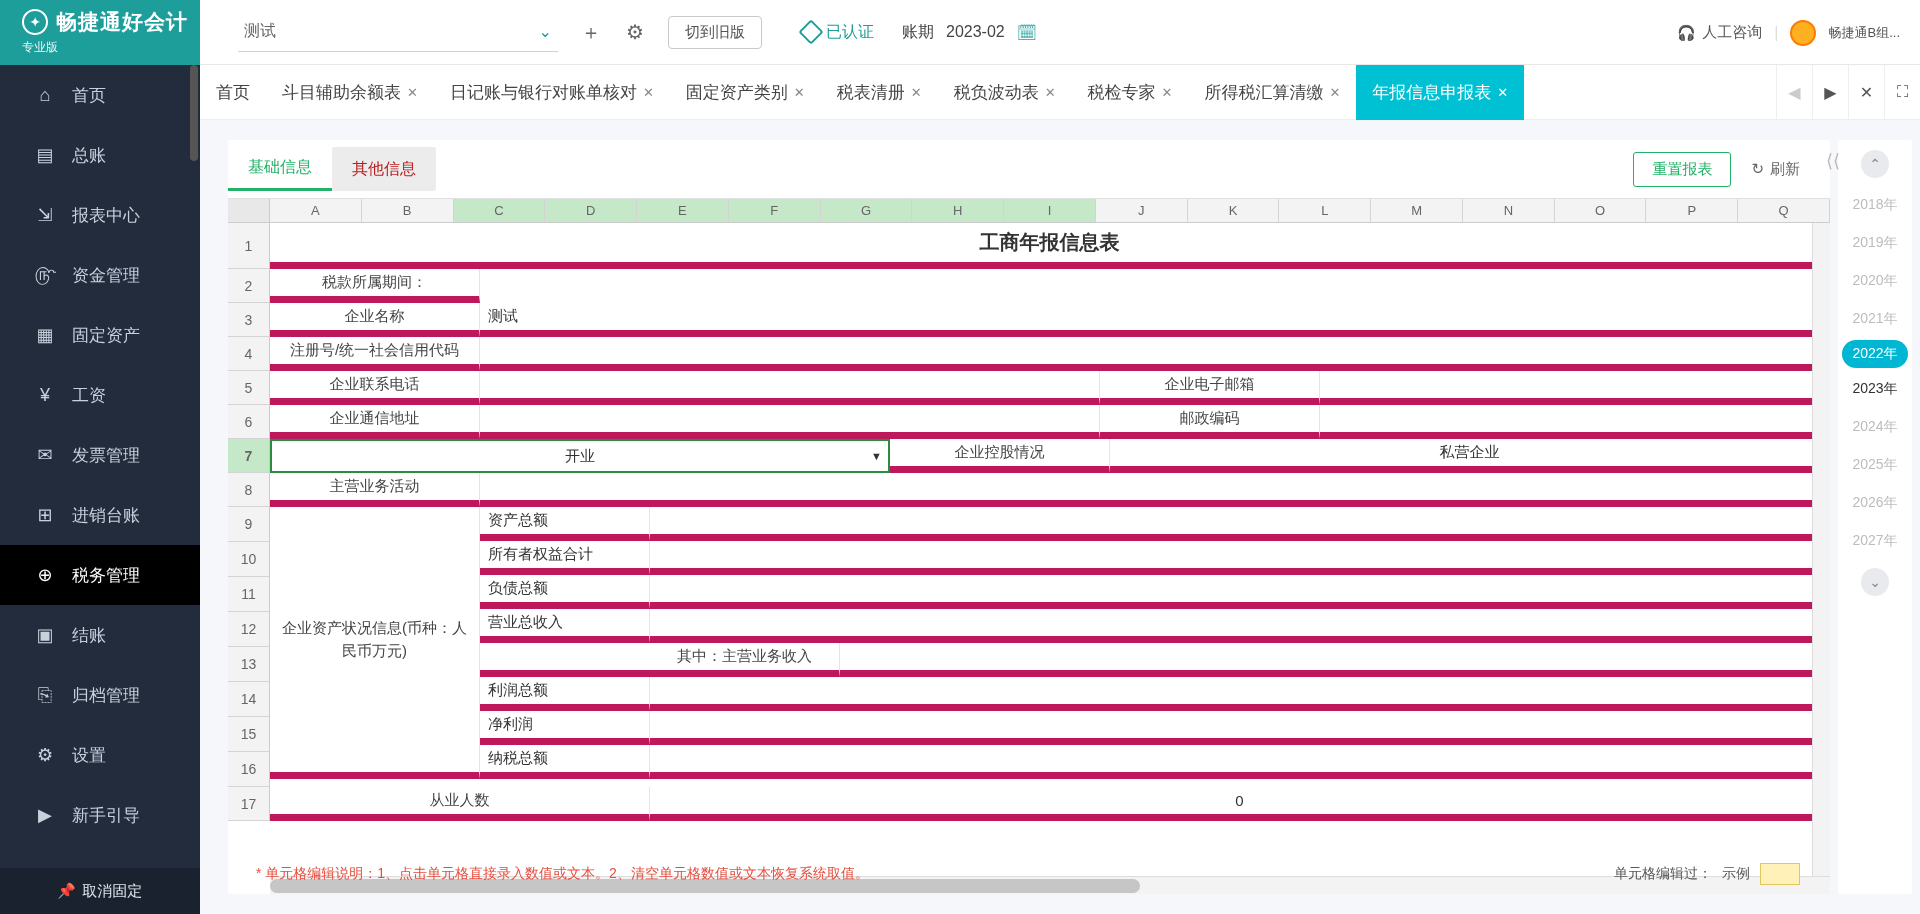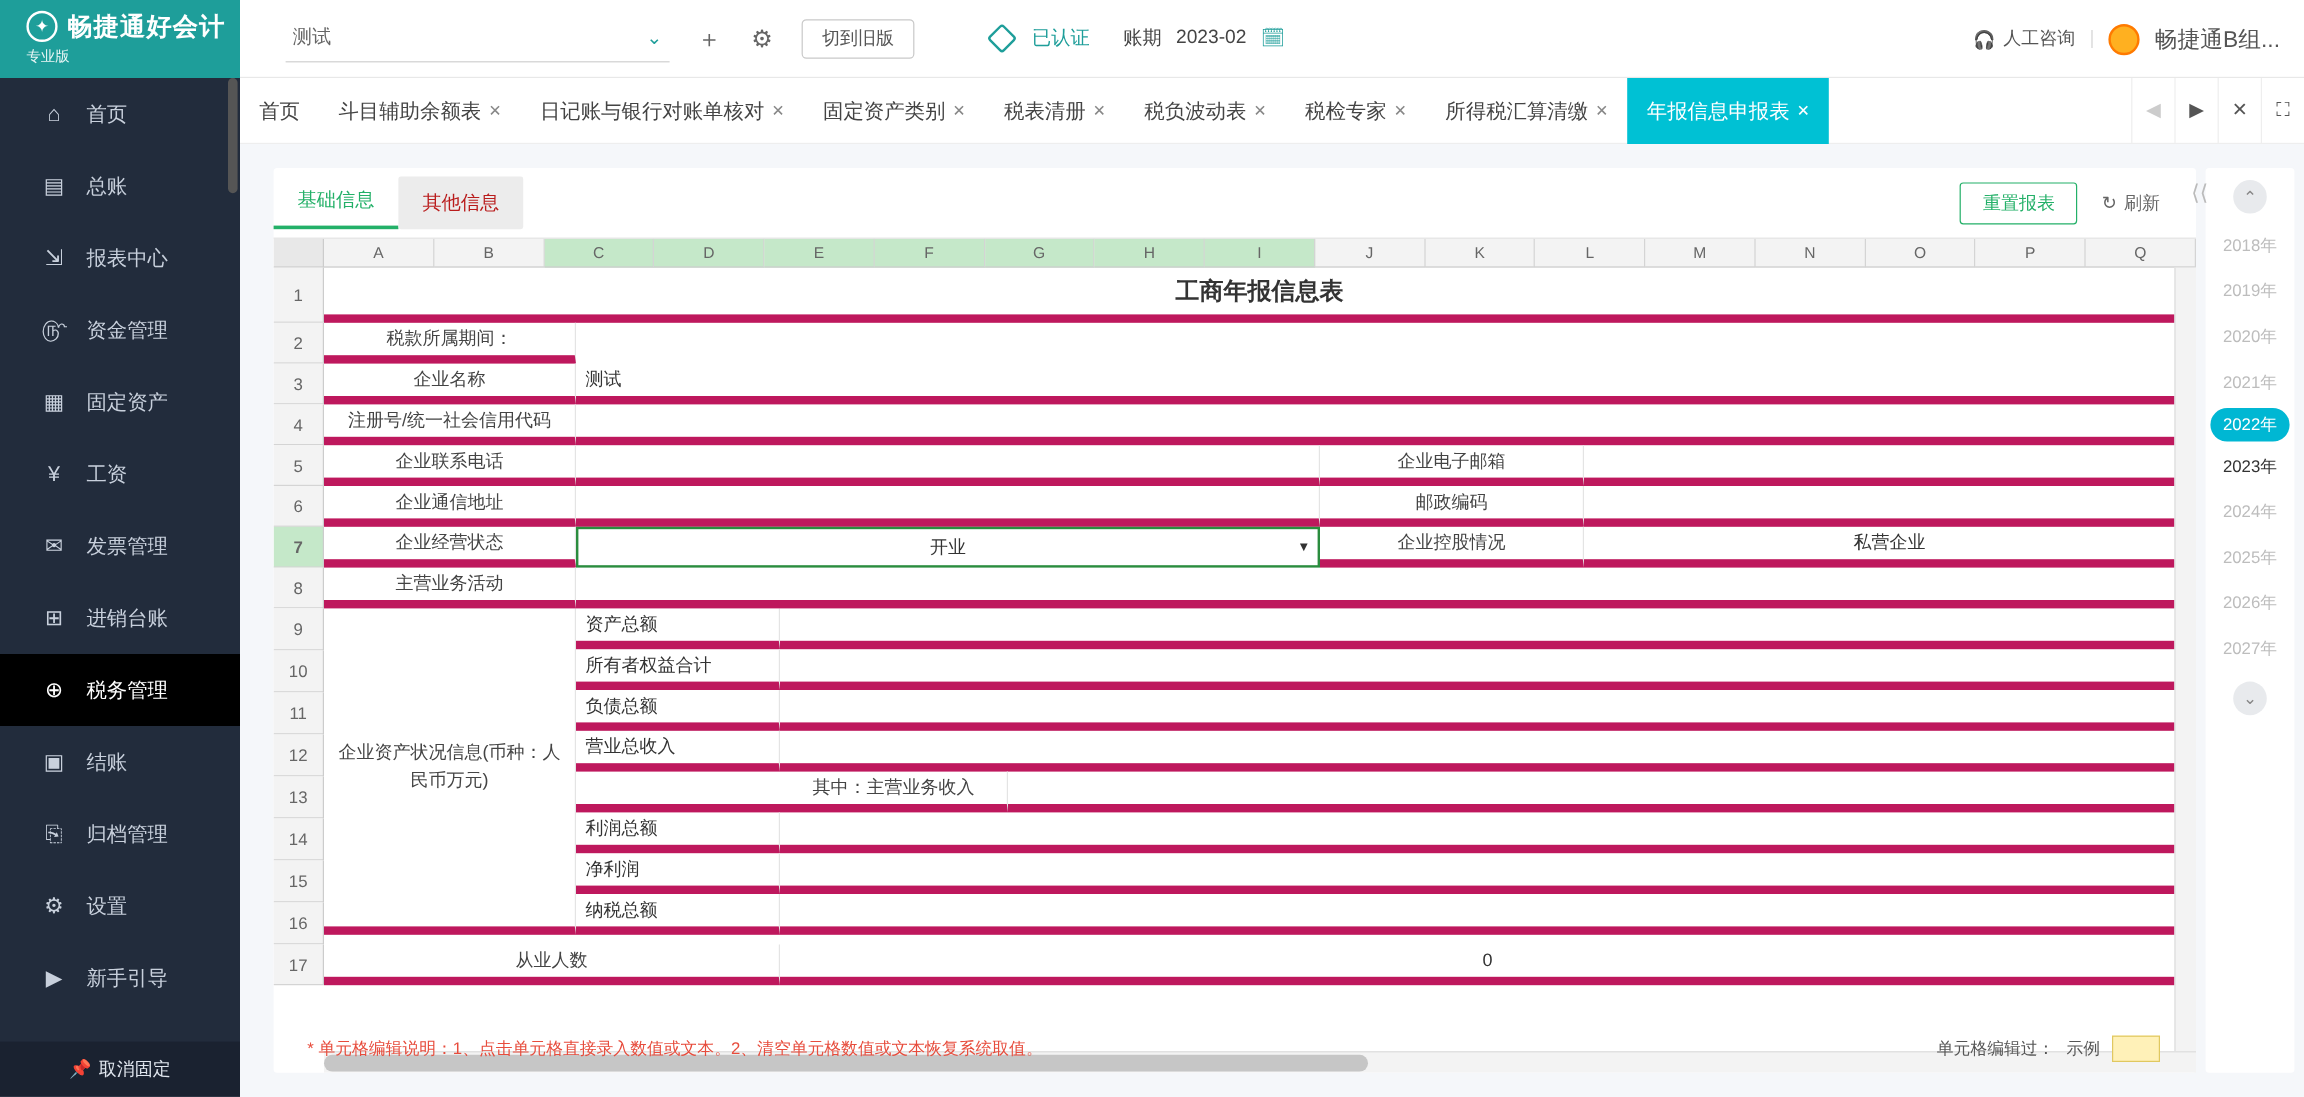--- a/index.html
+++ b/index.html
@@ -7,21 +7,21 @@
 .topbar{position:absolute;top:0;left:0;right:0;height:65px;background:#fff;border-bottom:1px solid #e8e8e8;display:flex;align-items:center;}
 .logo-area{width:200px;height:65px;background:#1e9e9a;color:#fff;display:flex;flex-direction:column;justify-content:center;padding-left:22px;}
 .logo-row{display:flex;align-items:center;gap:8px;}
 .logo-ic{width:26px;height:26px;border:2px solid #fff;border-radius:50%;display:flex;align-items:center;justify-content:center;font-size:14px;}
 .logo-t{font-size:21px;font-weight:600;letter-spacing:1px;}
 .logo-sub{font-size:12px;margin-top:3px;opacity:.9;}
 .acct-sel{margin-left:38px;width:320px;height:40px;display:flex;align-items:center;justify-content:space-between;border-bottom:1px solid #d0d0d0;color:#666;font-size:16px;padding:0 6px;}
 .chev{color:#1e9e9a;font-size:16px;}
 .tb-icon{margin-left:22px;width:22px;text-align:center;color:#666;font-size:20px;cursor:pointer;}
 .old-btn{margin-left:22px;border:1px solid #c9c9c9;border-radius:4px;padding:6px 16px;font-size:15px;color:#555;cursor:pointer;}
-.verified{margin-left:64px;color:#1e9e9a;font-size:16px;display:flex;align-items:center;gap:16px;}
+.verified{margin-left:40px;color:#1e9e9a;font-size:16px;display:flex;align-items:center;gap:6px;}
 .shield{width:18px;height:18px;border:2px solid #1e9e9a;transform:rotate(45deg);border-radius:3px;}
 .period{margin-left:28px;font-size:16px;color:#444;display:flex;align-items:center;gap:12px;}
 .cal{color:#1e9e9a;}
 .tb-right{position:absolute;right:20px;top:0;height:65px;display:flex;align-items:center;gap:12px;}
 .support{display:flex;align-items:center;gap:6px;color:#555;font-size:15px;}
 .avatar{width:26px;height:26px;background:#ffb020;border-radius:50%;border:2px solid #ff7a00;}
 
 .sidebar{position:absolute;top:65px;left:0;width:200px;bottom:0;background:#222c3c;color:#c8d0dc;overflow:hidden;}
 .side-item{height:60px;display:flex;align-items:center;gap:16px;padding-left:34px;font-size:17px;cursor:pointer;}
 .side-item.active{background:#000;color:#fff;}
@@ -105,21 +105,21 @@
     <span>2023-02</span>
     <span class="cal">🗓</span>
   </div>
   <div class="tb-right">
     <div class="support">
       <span>🎧</span>
       <span>人工咨询</span>
     </div>
     <span style="color:#ddd">|</span>
     <div class="avatar"></div>
-    <span style="color:#555;font-size:19px;">畅捷通B组...</span>
+    <span style="color:#555;font-size:13px;">畅捷通B组...</span>
   </div>
 </div>
 
 <div class="sidebar">
   <div id="side-list">
       <div class="side-item">
         <span class="side-ic">⌂</span>
         <span>首页</span>
       </div>
       <div class="side-item">
@@ -298,21 +298,20 @@
             <div class="cells">
               <div class="cell labcell" style="width:210px">企业通信地址</div>
               <div class="cell" style="width:620px"></div>
               <div class="cell labcell" style="width:220px">邮政编码</div>
               <div class="cell" style="flex:1"></div>
             </div>
           </div>
           <div class="grow" style="height:34px">
             <div class="rowh sel" style="line-height:34px">7</div>
             <div class="cells">
-              <div class="cell labcell" style="width:210px">企业经营状态</div>
               <div class="cell selcell" style="width:620px;justify-content:center">开业<span class="dd">▼</span></div>
               <div class="cell labcell" style="width:220px">企业控股情况</div>
               <div class="cell" style="flex:1;justify-content:center">私营企业</div>
             </div>
           </div>
           <div class="grow" style="height:34px">
             <div class="rowh" style="line-height:34px">8</div>
             <div class="cells">
               <div class="cell labcell" style="width:210px">主营业务活动</div>
               <div class="cell" style="flex:1"></div>

